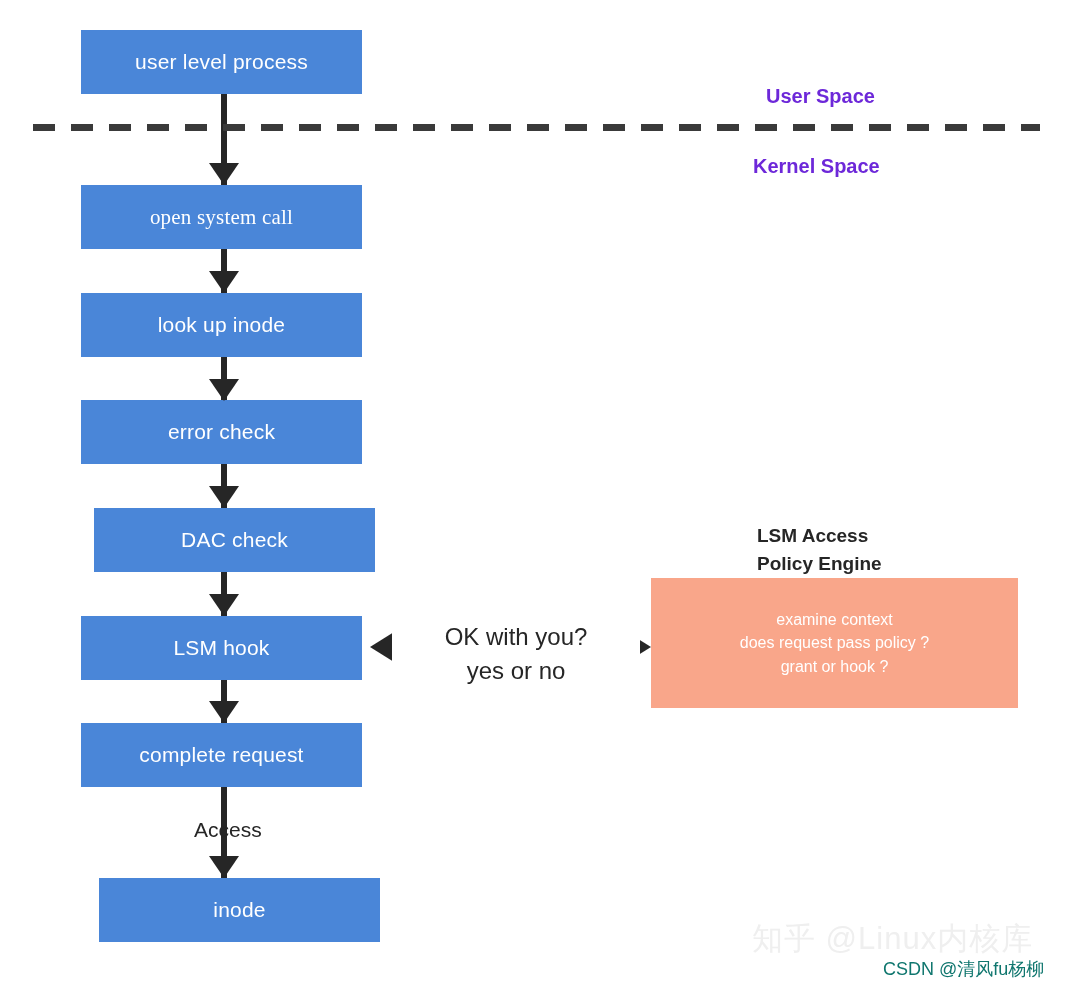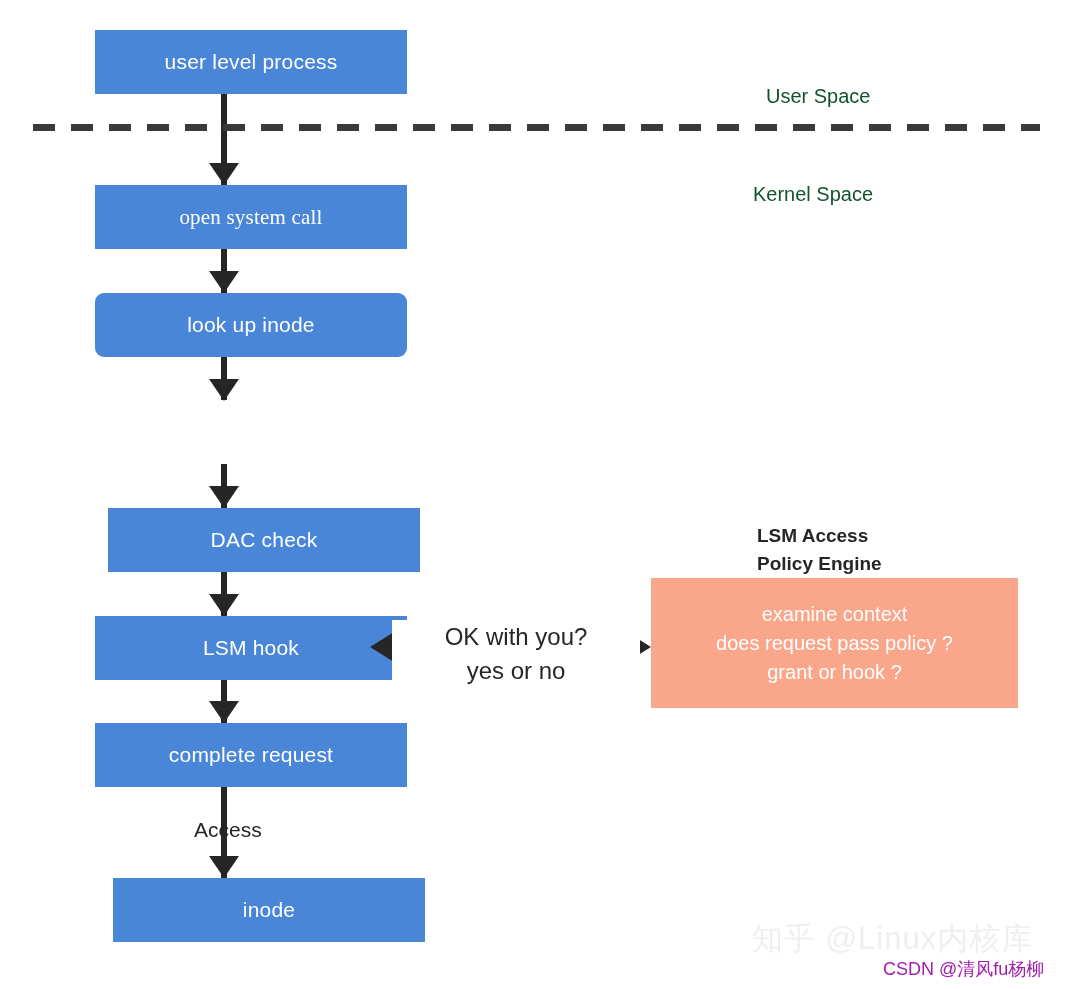--- a/index.html
+++ b/index.html
@@ -13,36 +13,36 @@
   #stage {
     position: relative;
     width: 1080px;
     height: 989px;
     background: #ffffff;
   }
 
   
   .node {
     position: absolute;
-    left: 95px;
-    width: 312px;
+    left: 81px;
+    width: 281px;
     height: 64px;
     background: #4a86d8;
     color: #ffffff;
     display: flex;
     align-items: center;
     justify-content: center;
     font-size: 21px;
     font-weight: 400;
     letter-spacing: 0.2px;
     white-space: nowrap;
   }
   .node.n1 { top: 30px; }
   .node.n2 { top: 185px; font-family: Liberation Serif, serif; }
-  .node.n3 { top: 293px; border-radius: 9px; }
+  .node.n3 { top: 293px; }
   .node.n4 { top: 400px; }
   .node.n5 { top: 508px; margin-left: 13px; }
   .node.n6 { top: 616px; text-align: right; }
   .node.n7 { top: 723px; }
   .node.n8 { top: 878px; margin-left: 18px; }
 
   
   .vconn {
     position: absolute;
     left: 221px;
@@ -91,26 +91,26 @@
     height: 7px;
     background-image: repeating-linear-gradient(
         to right,
         #3a3a3a 0px, #3a3a3a 22px,
         rgba(0,0,0,0) 22px, rgba(0,0,0,0) 38px);
   }
 
   .space-label {
     position: absolute;
     font-size: 20px;
-    font-weight: normal;
-    color: #14532d;
+    font-weight: bold;
+    color: #6d28d9;
     white-space: nowrap;
   }
   .space-label.user   { left: 766px; top: 85px; }
-  .space-label.kernel { left: 753px; top: 155px; margin-top: 28px; }
+  .space-label.kernel { left: 753px; top: 155px; }
 
   
   .lsm-title {
     position: absolute;
     left: 757px;
     top: 522px;
     font-size: 19px;
     font-weight: bold;
     line-height: 1.45;
     color: #262626;
@@ -121,21 +121,21 @@
     left: 651px;
     top: 578px;
     width: 367px;
     height: 130px;
     background: #f9a68a;
     color: #ffffff;
     display: flex;
     flex-direction: column;
     align-items: center;
     justify-content: center;
-    font-size: 20px;
+    font-size: 16px;
     line-height: 1.45;
     text-align: center;
   }
 
   
   .hline {
     position: absolute;
     left: 392px;
     top: 644px;
     width: 248px;
@@ -182,37 +182,40 @@
     font-size: 31px;
     color: #efefef;
     white-space: nowrap;
     letter-spacing: 1px;
   }
   .wm-sub {
     position: absolute;
     left: 883px;
     top: 957px;
     font-size: 18px;
-    color: #a21caf;
+    color: #0f766e;
     white-space: nowrap;
   }
 </style>
 </head>
 <body>
 
 <div id="stage">
 
   <div class="node n1">
     <span>user level process</span>
   </div>
   <div class="node n2">
     <span>open system call</span>
   </div>
   <div class="node n3">
     <span>look up inode</span>
+  </div>
+  <div class="node n4">
+    <span>error check</span>
   </div>
   <div class="node n5">
     <span>DAC check</span>
   </div>
   <div class="node n6">
     <span>LSM hook</span>
   </div>
   <div class="node n7">
     <span>complete request</span>
   </div>

